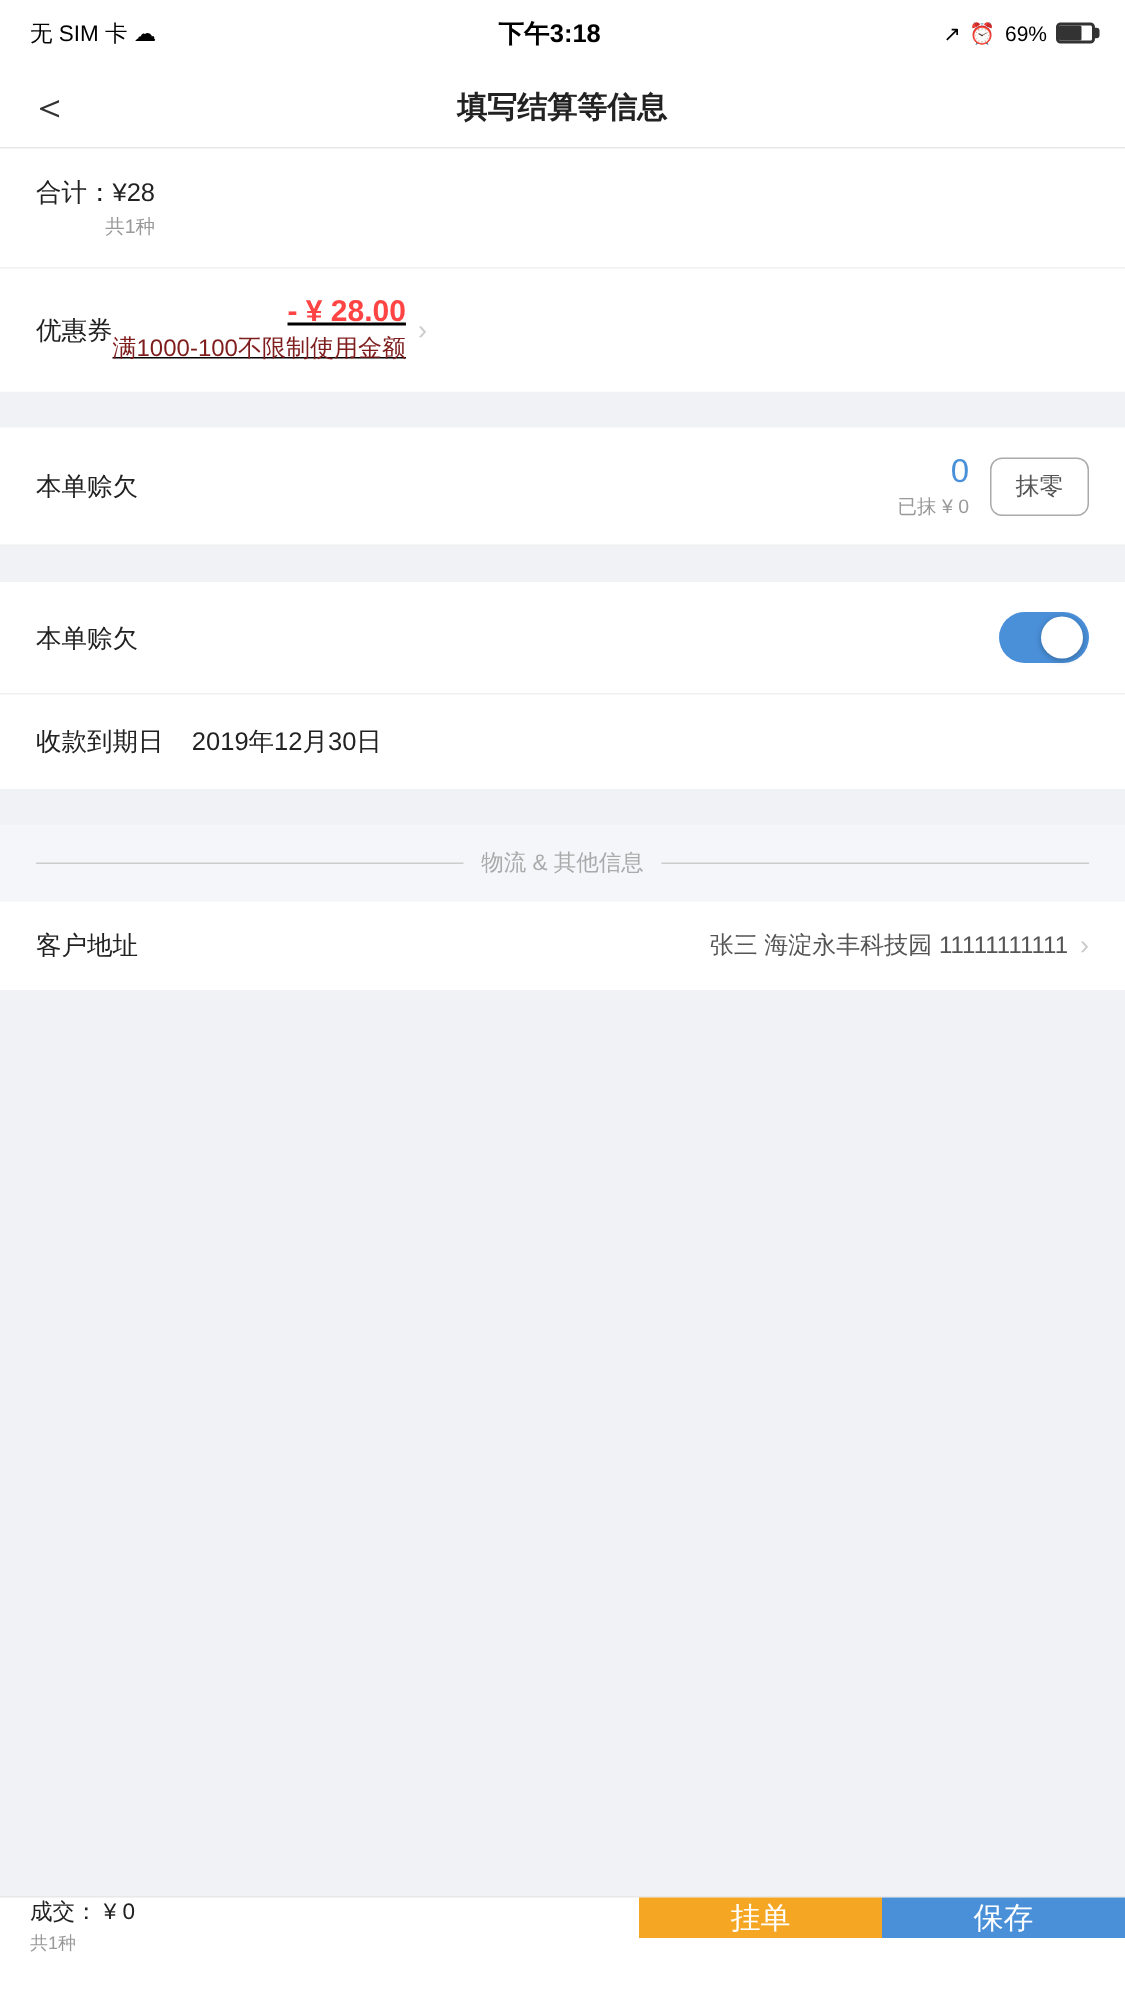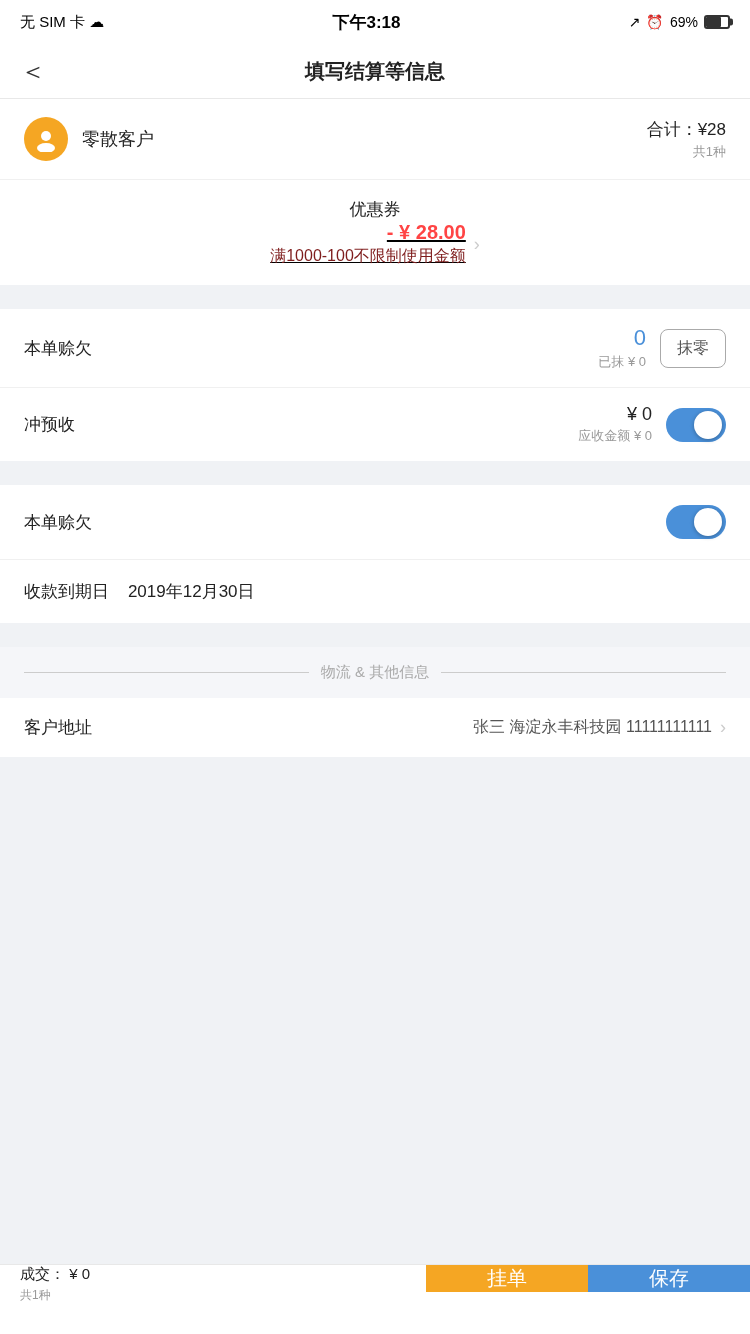--- a/index.html
+++ b/index.html
@@ -99,21 +99,20 @@
 
     
     .coupon-row {
       background: #fff;
       padding: 18px 24px;
       display: flex;
       align-items: center;
       justify-content: flex-start;
       border-top: 1px solid #f0f0f0;
       cursor: pointer;
-      flex-direction: column;
     }
     .coupon-label {
       font-size: 17px;
       color: #222;
     }
     .coupon-right {
       display: flex;
       align-items: center;
       gap: 8px;
     }
@@ -366,29 +365,20 @@
   </div>
 </div>
 
 <div class="nav-bar">
   <span class="nav-back">＜</span>
   <span class="nav-title">填写结算等信息</span>
 </div>
 
 <div class="section">
   <div class="customer-row">
-    <div class="customer-left">
-      <div class="avatar">
-        <svg viewBox="0 0 26 26" fill="none" xmlns="http://www.w3.org/2000/svg">
-          <circle cx="13" cy="10" r="5" fill="#fff"></circle>
-          <ellipse cx="13" cy="22" rx="9" ry="5" fill="#fff"></ellipse>
-        </svg>
-      </div>
-      <span class="customer-name">零散客户</span>
-    </div>
     <div class="customer-right">
       <div class="total-amount">合计：¥28</div>
       <div class="total-count">共1种</div>
     </div>
   </div>
 
   <div class="coupon-row">
     <span class="coupon-label">优惠券</span>
     <div class="coupon-right">
       <div class="coupon-value-wrap">
@@ -407,32 +397,20 @@
     <span class="form-label">本单赊欠</span>
     <div class="form-right">
       <div class="transaction-amount-wrap">
         <div class="transaction-amount">0</div>
         <div class="transaction-sub">已抹  ¥ 0</div>
       </div>
       <button class="round-btn">抹零</button>
     </div>
   </div>
 
-  <div class="advance-row">
-    <span class="form-label">冲预收</span>
-    <div class="advance-right">
-      <div class="advance-amounts">
-        <div class="advance-main">¥ 0</div>
-        <div class="advance-sub">应收金额 ¥ 0</div>
-      </div>
-      <div class="toggle">
-        <div class="toggle-knob"></div>
-      </div>
-    </div>
-  </div>
 </div>
 
 <div class="divider-gray"></div>
 
 <div class="section">
   <div class="debt-row">
     <span class="debt-label">本单赊欠</span>
     <div class="toggle">
       <div class="toggle-knob"></div>
     </div>

